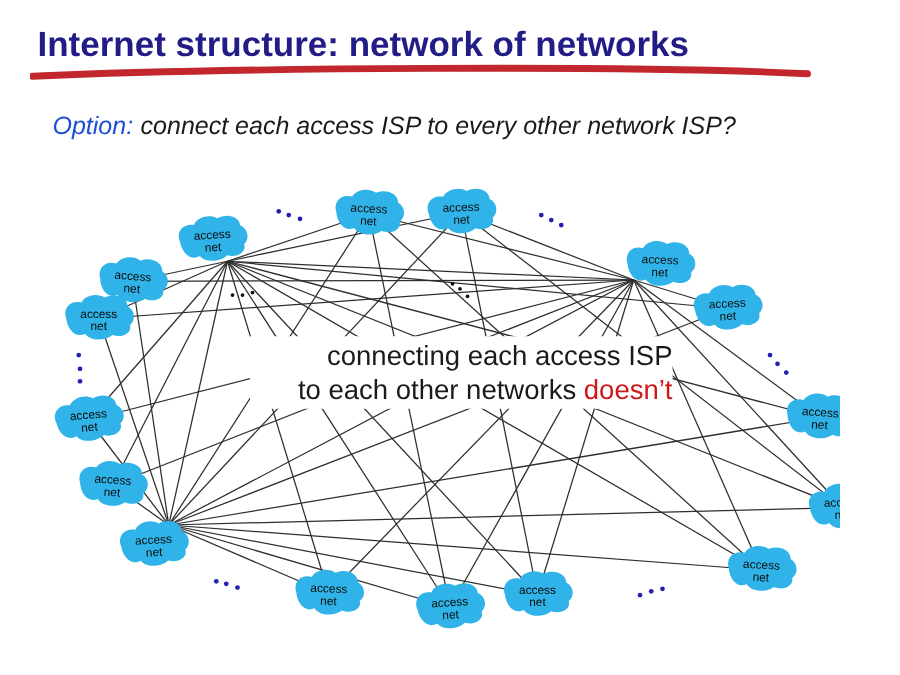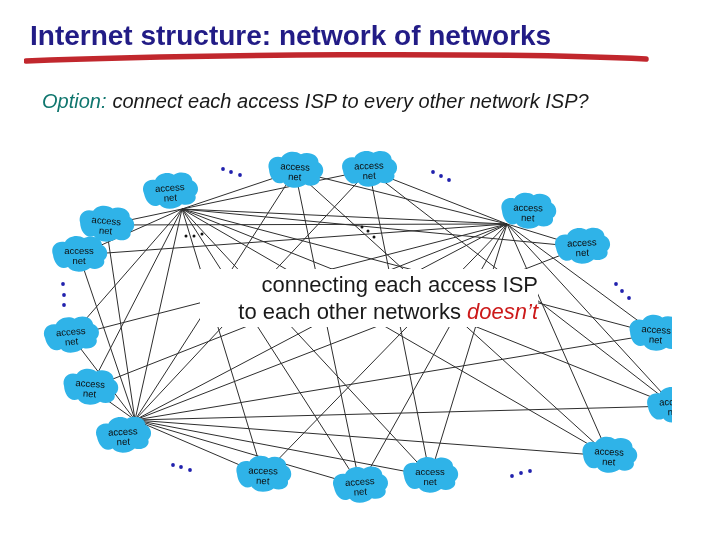--- a/index.html
+++ b/index.html
@@ -3,25 +3,25 @@
 <meta charset="utf-8">
 <style>
   html,body{margin:0;padding:0;background:#ffffff;}
   .slide{position:relative;width:672px;height:540px;background:#ffffff;overflow:hidden;
          font-family:"Liberation Sans",sans-serif;}
   .title{position:absolute;left:30px;top:20px;font-size:28px;font-weight:bold;
          color:#221C86;letter-spacing:0px;white-space:nowrap;}
   .swoosh{position:absolute;left:24px;top:51px;}
   .option-line{position:absolute;left:42px;top:90px;font-size:20px;font-style:italic;
                color:#1a1a1a;white-space:nowrap;}
-  .option-lead{color:#0f766e;margin-right:6px;}
+  .option-lead{color:#1d4ed8;margin-right:6px;}
   .mesh{position:absolute;left:0;top:0;z-index:1;}
   .callout{position:absolute;left:200px;top:269px;width:338px;z-index:2;background:#ffffff;
            text-align:right;font-size:22px;line-height:27px;color:#1a1a1a;padding:2px 0;}
-  .red-it{color:#CC1A1A;font-style:italic;}
+  .red-it{color:#CC1A1A;}
   .it{font-style:italic;}
   .callout sup{font-size:0.6em;vertical-align:super;line-height:0;}
 </style>
 </head>
 <body>
 
 <div class="slide">
 
   <div class="title">Internet structure: network of networks</div>
 

